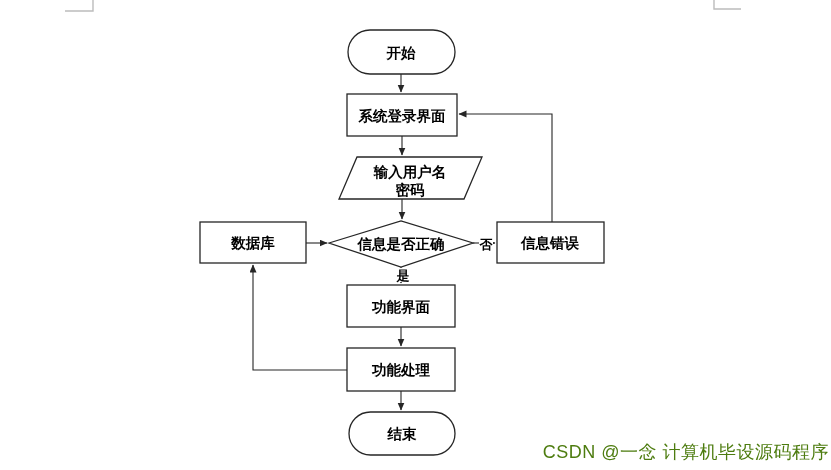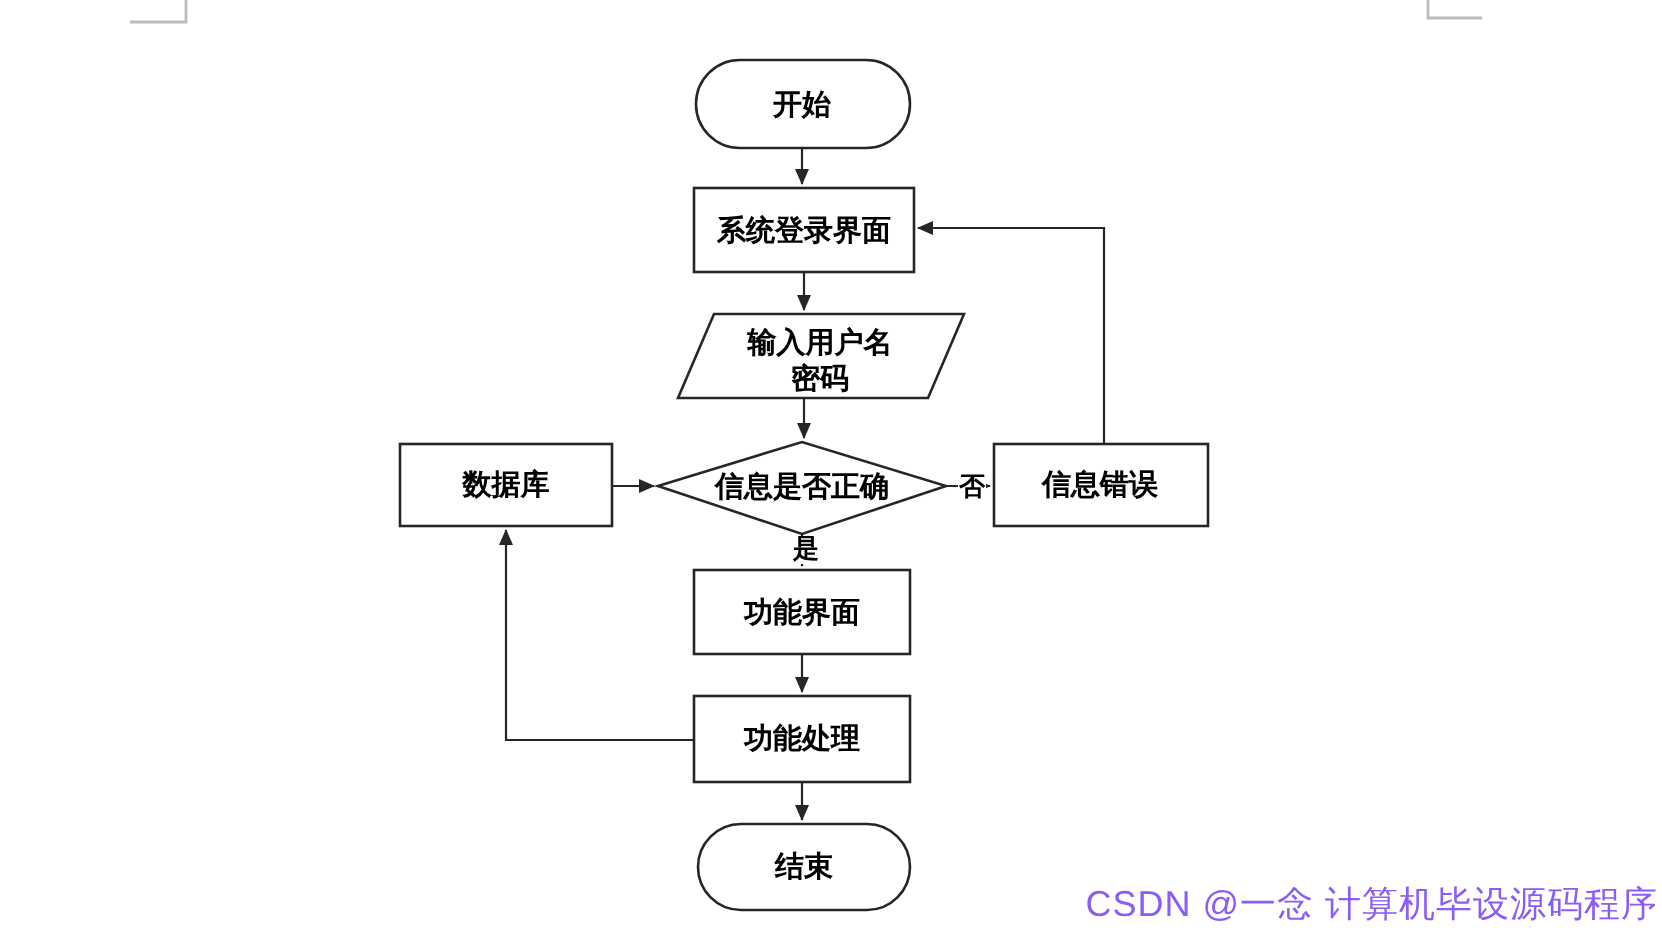--- a/index.html
+++ b/index.html
@@ -31,21 +31,21 @@
     text-anchor: middle;
     dominant-baseline: central;
   }
   .label-mask { fill: #ffffff; stroke: none; }
   .watermark {
     position: absolute;
     top: 440px;
     right: 2px;
     font-size: 18px;
     letter-spacing: 0.5px;
-    color: #8b5cf6;
+    color: #4d7c0f;
     white-space: nowrap;
     font-family: "Liberation Sans", "DejaVu Sans", sans-serif;
   }
 </style>
 </head>
 <body>
 
 <div class="stage">
 
   <svg class="flow" width="831" height="470" viewBox="0 0 831 470">

